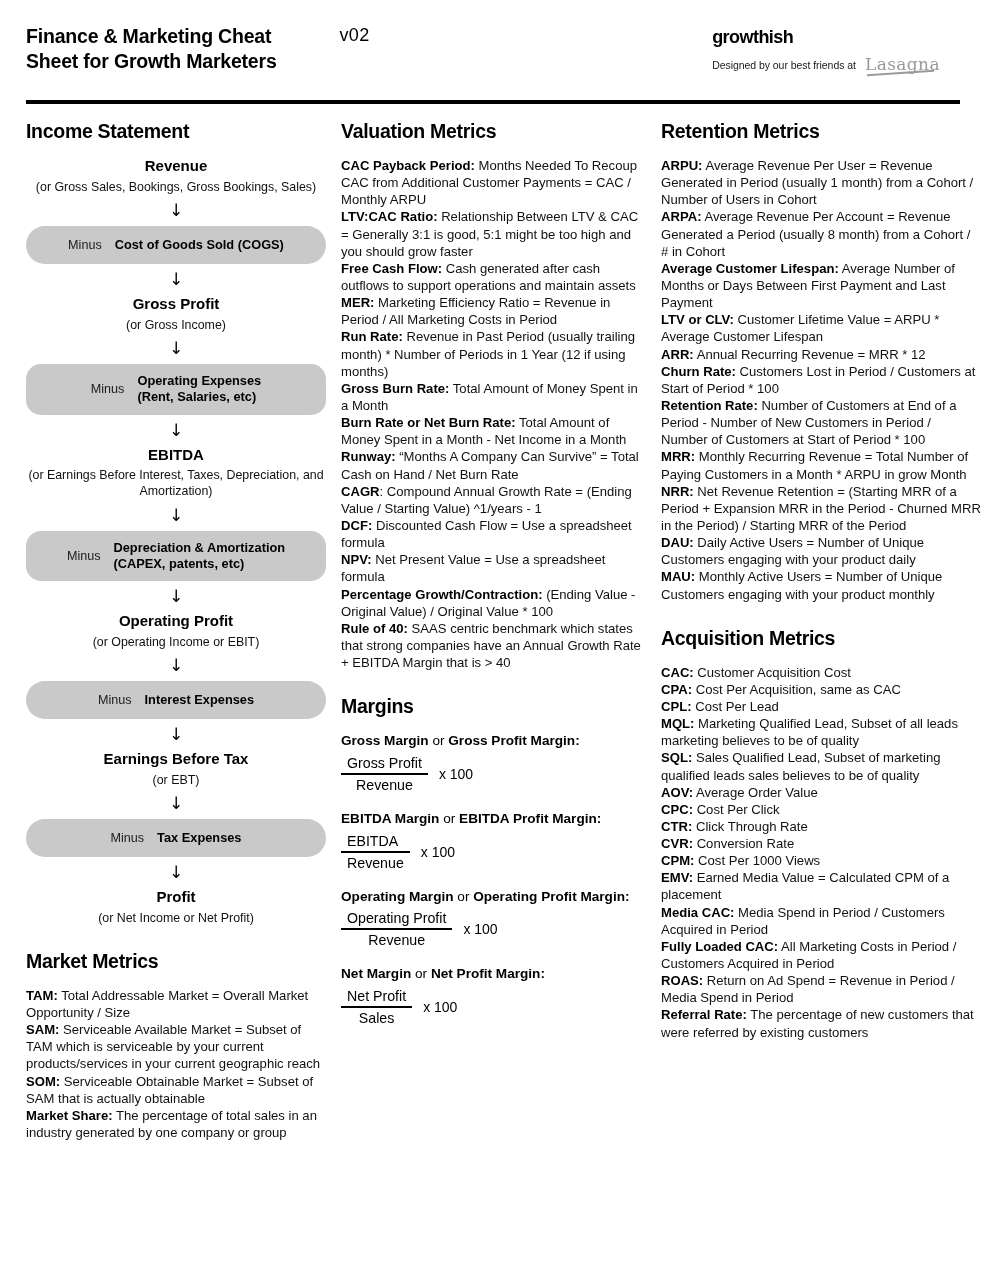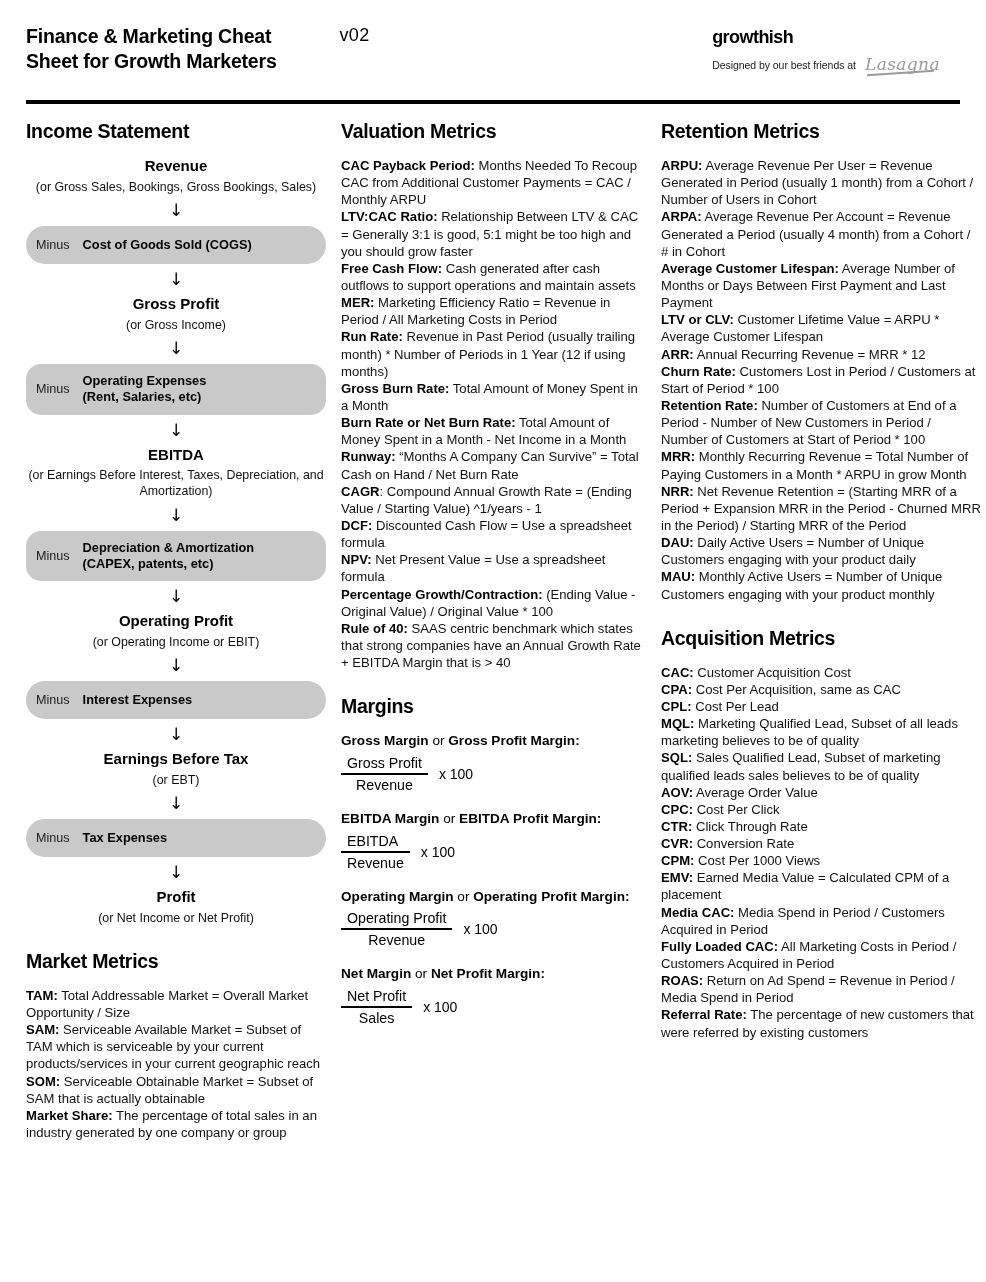--- a/index.html
+++ b/index.html
@@ -66,21 +66,20 @@
     display: flex;
     align-items: center;
   }
   .credit-text {
     font-size: 10.5px;
     color: #1a1a1a;
     letter-spacing: -0.05px;
   }
   .partner-logo {
     font-family: "DejaVu Serif", serif;
-    font-style: italic;
     font-size: 17px;
     color: #9a9a9a;
     margin-left: 9px;
     letter-spacing: 0.4px;
     position: relative;
     top: -1px;
   }
   .partner-logo::after {
     content: "";
     position: absolute;
@@ -138,20 +137,21 @@
     font-size: 17px;
     line-height: 1;
     margin: 7px 0 7px 0;
     font-family: "DejaVu Sans", sans-serif;
   }
   .pill {
     background: #c9c9c9;
     border-radius: 24px;
     display: flex;
     align-items: center;
+    justify-content: center;
     padding: 9px 10px;
     min-height: 20px;
     text-align: left;
   }
   .pill.two-line { border-radius: 15px; padding: 9px 10px; }
   .pill-minus {
     font-size: 12.6px;
     font-weight: 400;
     color: #1c1c1c;
     flex: 0 0 auto;
@@ -374,21 +374,21 @@
               <div class="frac-mult">x 100</div>
             </div>
           </div>
         </div>
     </div>
 
     <div class="col col-3">
       <h2 class="section-title">Retention Metrics</h2>
       <div class="deflist" id="retention-metrics-list">
           <p><span class="term">ARPU:</span><span> Average Revenue Per User = Revenue Generated in Period (usually 1 month) from a Cohort / Number of Users in Cohort</span></p>
-          <p><span class="term">ARPA:</span><span> Average Revenue Per Account = Revenue Generated a Period (usually 4 month) from a Cohort / # in Cohort</span></p>
+          <p><span class="term">ARPA:</span><span> Average Revenue Per Account = Revenue Generated a Period (usually 8 month) from a Cohort / # in Cohort</span></p>
           <p><span class="term">Average Customer Lifespan:</span><span> Average Number of Months or Days Between First Payment and Last Payment</span></p>
           <p><span class="term">LTV or CLV:</span><span> Customer Lifetime Value = ARPU * Average Customer Lifespan</span></p>
           <p><span class="term">ARR:</span><span> Annual Recurring Revenue = MRR * 12</span></p>
           <p><span class="term">Churn Rate:</span><span> Customers Lost in Period / Customers at Start of Period * 100</span></p>
           <p><span class="term">Retention Rate:</span><span> Number of Customers at End of a Period - Number of New Customers in Period / Number of Customers at Start of Period * 100</span></p>
           <p><span class="term">MRR:</span><span> Monthly Recurring Revenue = Total Number of Paying Customers in a Month * ARPU in grow Month</span></p>
           <p><span class="term">NRR:</span><span> Net Revenue Retention = (Starting MRR of a Period + Expansion MRR in the Period - Churned MRR in the Period) / Starting MRR of the Period</span></p>
           <p><span class="term">DAU:</span><span> Daily Active Users = Number of Unique Customers engaging with your product daily</span></p>
           <p><span class="term">MAU:</span><span> Monthly Active Users = Number of Unique Customers engaging with your product monthly</span></p>
         </div>

